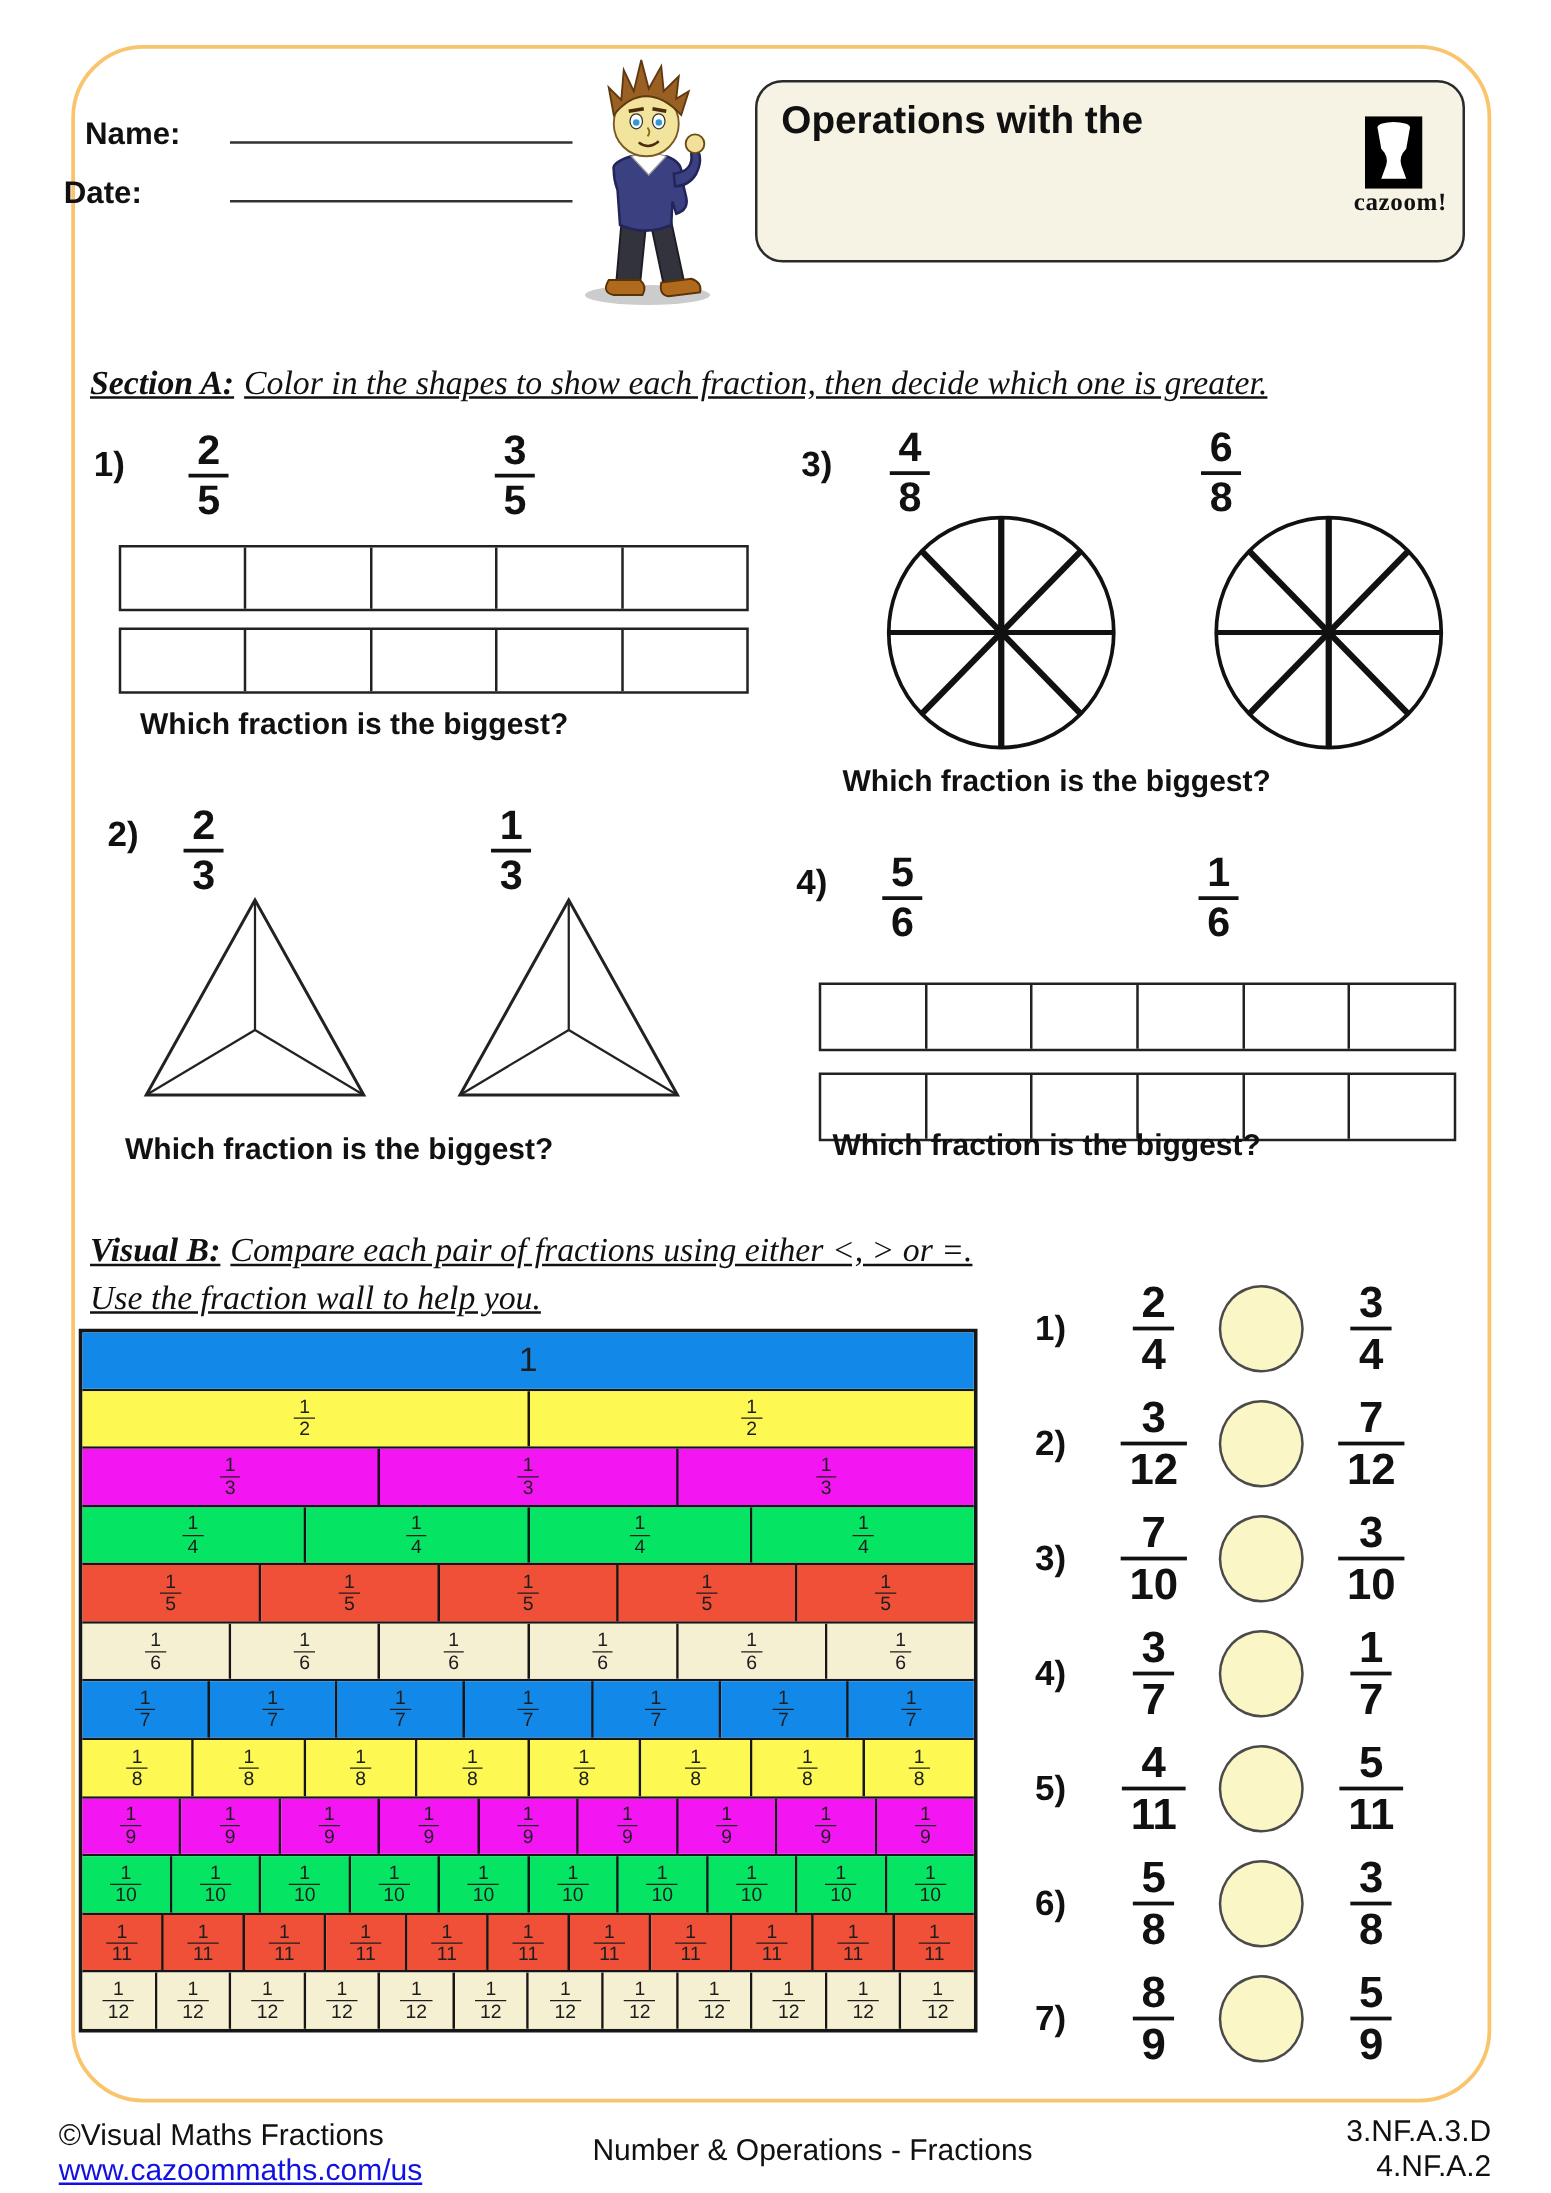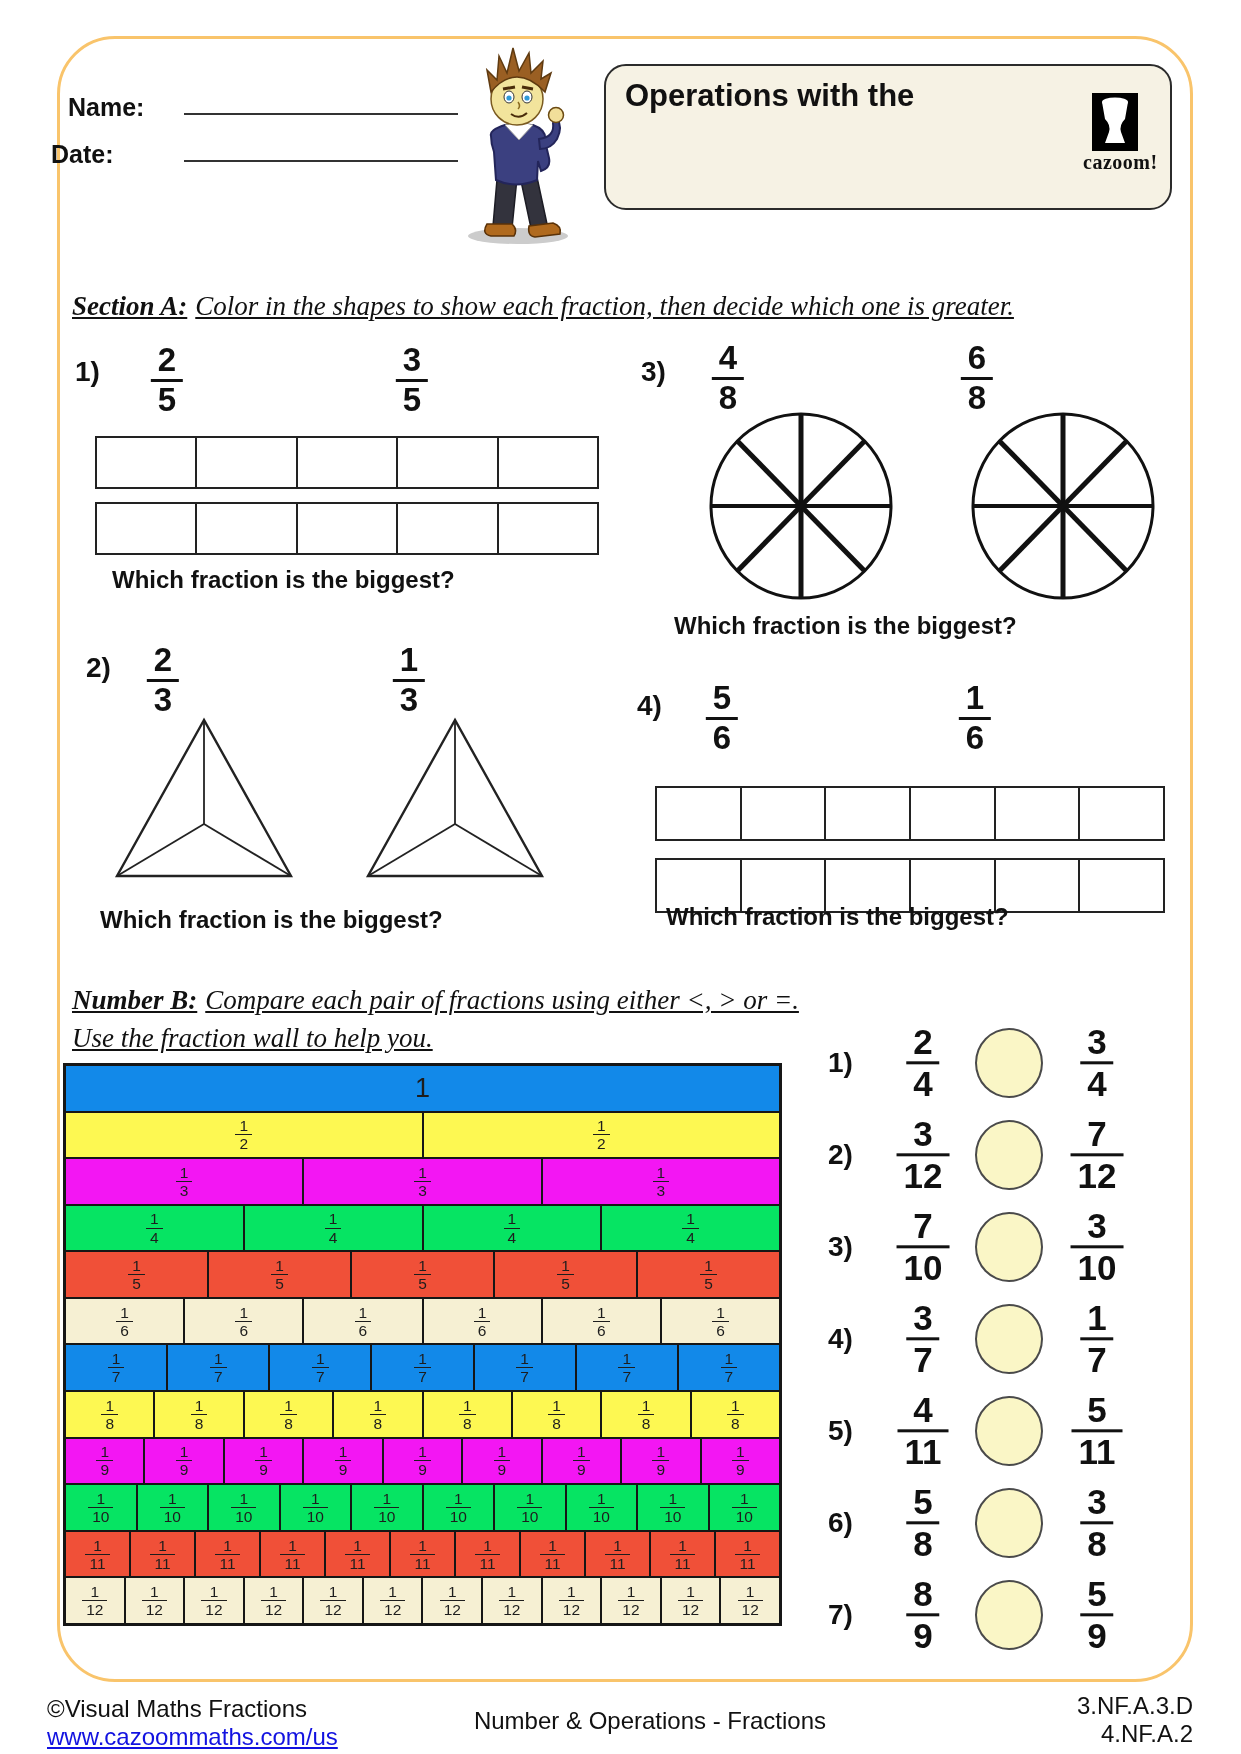--- a/index.html
+++ b/index.html
@@ -207,21 +207,21 @@
     <div class="cell"></div>
     <div class="cell"></div>
     <div class="cell"></div>
     <div class="cell"></div>
     <div class="cell"></div>
     <div class="cell"></div>
   </div>
 <div class="abs question" style="left:666px;top:903px;">Which fraction is the biggest?</div>
 
 <div class="abs shead" style="left:72px;top:985px;">
-  <b>Number B:</b><span>Compare each pair of fractions using either &lt;, &gt; or =.</span>
+  <b>Visual B:</b><span>Compare each pair of fractions using either &lt;, &gt; or =.</span>
 </div>
 <div class="abs shead" style="left:72px;top:1023px;text-align:right;">Use the fraction wall to help you.</div>
 
 <div class="abs wall" id="wall">
     <div class="wrow">
       <div class="wcell" style="background: rgb(18, 137, 233);">
         <span class="wone">1</span>
       </div>
     </div>
     <div class="wrow">

